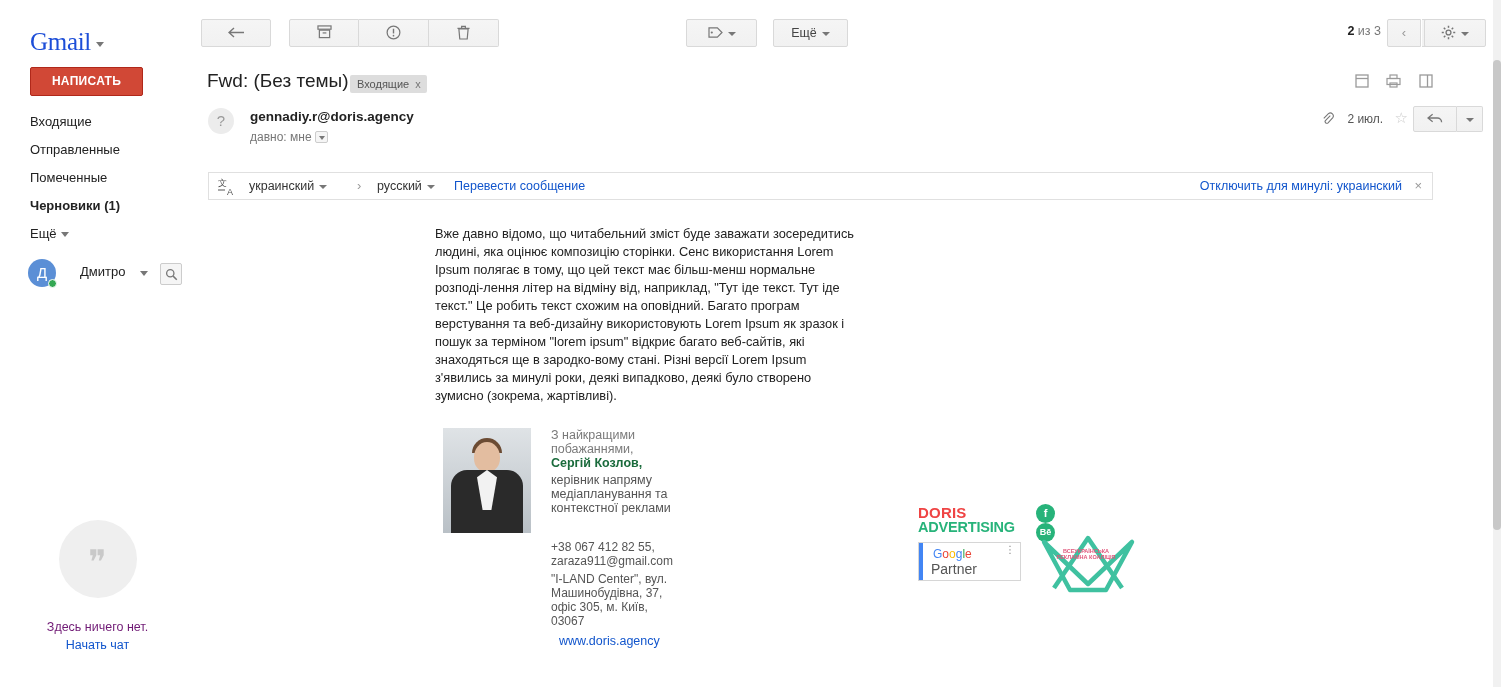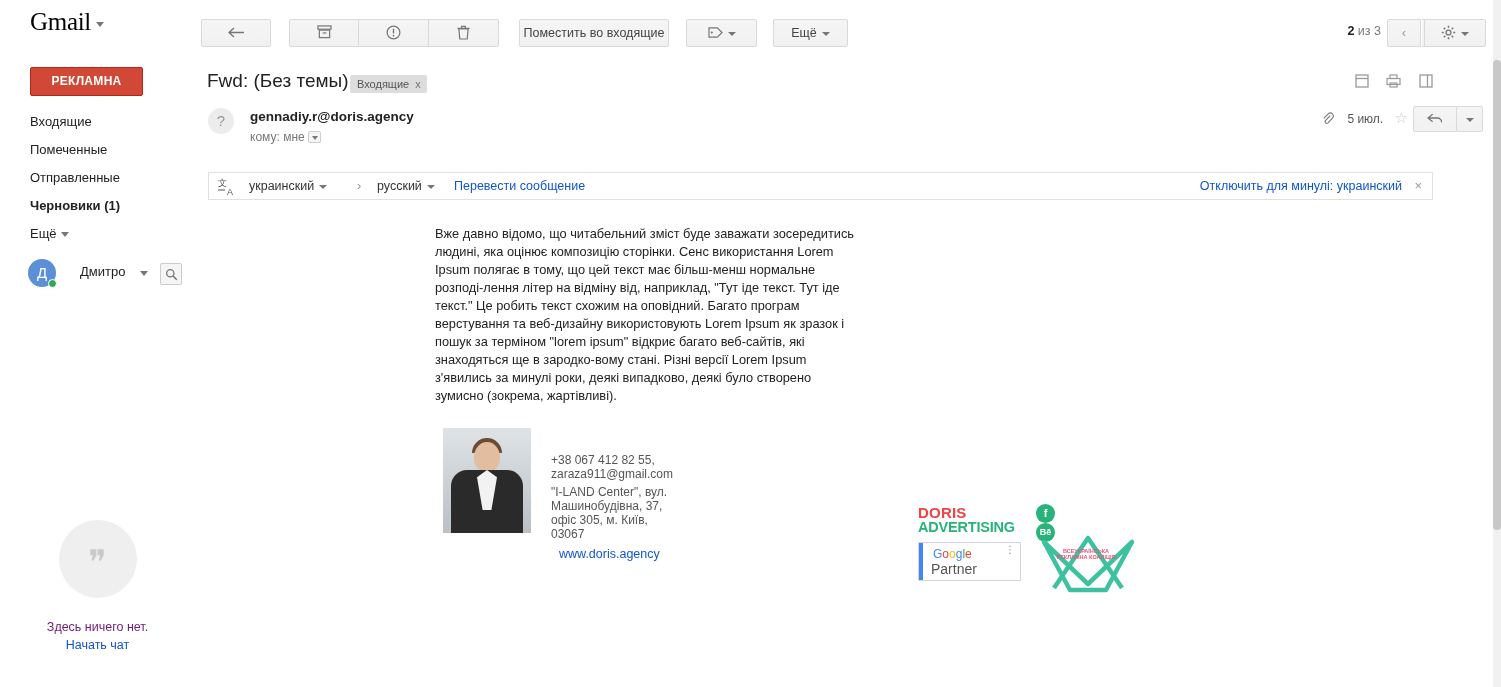--- a/index.html
+++ b/index.html
@@ -14,23 +14,23 @@
   }
   .app { position: relative; width: 1501px; height: 687px; }
 
   
   .sidebar {
     position: absolute; left: 0; top: 0;
     width: 195px; height: 687px;
     background: #fff;
   }
   .gmail-logo {
-    position: absolute; left: 30px; top: 8px;
+    position: absolute; left: 30px; top: 28px;
     font-family: "Liberation Serif", serif;
-    font-size: 25px; color: #000000;
+    font-size: 25px; color: #1d4ed8;
     letter-spacing: -0.3px;
   }
   .gmail-caret {
     display: inline-block;
     width: 0; height: 0; margin-left: 5px;
     border-left: 4px solid transparent;
     border-right: 4px solid transparent;
     border-top: 5px solid #777;
     vertical-align: middle;
   }
@@ -388,26 +388,26 @@
 </head>
 <body>
 
 <div class="app">
 
   <div class="sidebar">
     <div class="gmail-logo">
       <span>Gmail</span><span class="gmail-caret"></span>
     </div>
 
-    <div class="compose-btn">РЕКЛАМНА</div>
+    <div class="compose-btn">НАПИСАТЬ</div>
 
     <div class="nav">
       <div class="nav-item">Входящие</div>
+      <div class="nav-item">Отправленные</div>
       <div class="nav-item">Помеченные</div>
-      <div class="nav-item">Отправленные</div>
       <div class="nav-item bold">Черновики (1)</div>
       <div class="nav-item nav-more">
         <span>Ещё</span><span class="caret"></span>
       </div>
     </div>
 
     <div class="user-row">
       <div class="avatar">Д</div>
       <div class="avatar-dot"></div>
       <div class="user-name">Дмитро</div>
@@ -452,21 +452,20 @@
         </svg>
       </div>
       <div class="tb-seg">
         <svg width="13" height="15" viewBox="0 0 14 16" style="vertical-align:-3px">
           <path d="M2 4 H12 L11 15 H3 Z" fill="none" stroke="#777" stroke-width="1.3"></path>
           <path d="M0.5 3.5 H13.5 M5 3.5 V1.5 H9 V3.5" fill="none" stroke="#777" stroke-width="1.3"></path>
         </svg>
       </div>
     </div>
 
-    <div class="tb-btn" style="left:324px; width:150px;">Поместить во входящие</div>
 
     <div class="tb-btn" style="left:491px; width:71px;">
       <svg width="15" height="13" viewBox="0 0 16 14" style="vertical-align:-2px">
         <path d="M1 2 H10 L15 7 L10 12 H1 Z" fill="none" stroke="#777" stroke-width="1.3"></path>
         <circle cx="4" cy="7" r="1.2" fill="#777"></circle>
       </svg><span class="caret-sm"></span>
     </div>
 
     <div class="tb-btn" style="left:578px; width:75px;">
       <span>Ещё</span><span class="caret-sm"></span>
@@ -524,30 +523,30 @@
               <line x1="8.5" y1="1" x2="8.5" y2="13" stroke="#9a9a9a" stroke-width="1.3"></line>
             </svg>
         </span>
       </div>
     </div>
 
     <div class="msg-head">
       <div class="sender-avatar">?</div>
       <div class="sender-email">gennadiy.r@doris.agency</div>
       <div class="to-line">
-        <span>кому:</span>
+        <span>давно:</span>
         <span>мне</span><span class="to-caret"></span>
       </div>
       <div class="msg-meta">
         <span class="clip">
           <svg width="13" height="13" viewBox="0 0 14 14" style="vertical-align:-2px">
               <path d="M10 4 L5 9 a1.8 1.8 0 0 0 2.6 2.6 L12.5 6.3 a3.2 3.2 0 0 0-4.5-4.5 L3 6.8" fill="none" stroke="#777" stroke-width="1.2"></path>
             </svg>
         </span>
-        <span>5 июл.</span>
+        <span>2 июл.</span>
         <span class="star">☆</span>
       </div>
       <div class="reply-btns">
         <div class="reply-btn">
           <svg width="16" height="11" viewBox="0 0 17 11" style="vertical-align:-1px">
               <path d="M6 1 L1 5 L6 9 M1.5 5 H11 a4.5 4.5 0 0 1 4.5 4.5" fill="none" stroke="#777" stroke-width="1.4"></path>
             </svg>
         </div>
         <div class="more-btn"><span class="caret-sm" style="margin:0"></span></div>
       </div>
@@ -577,20 +576,25 @@
 
     <div class="signature">
       <div class="sig-photo">
         <div class="bg"></div>
         <div class="hair"></div>
         <div class="head"></div>
         <div class="body"></div>
         <div class="shirt"></div>
       </div>
       <div class="sig-text">
+        <div class="sig-line1">
+          <span>З найкращими побажаннями,</span>
+          <b>Сергій Козлов,</b>
+        </div>
+        <div class="sig-line2">керівник напряму медіапланування та контекстної реклами</div>
         <div class="sig-contact">+38 067 412 82 55, zaraza911@gmail.com</div>
         <div class="sig-addr">"I-LAND Center", вул. Машинобудівна, 37, офіс 305, м. Київ, 03067</div>
         <div class="sig-site">www.doris.agency</div>
       </div>
     </div>
 
     <div class="logos">
       <div class="doris-logo">
         <div class="l1">DORIS</div>
         <div class="l2">ADVERTISING</div>

